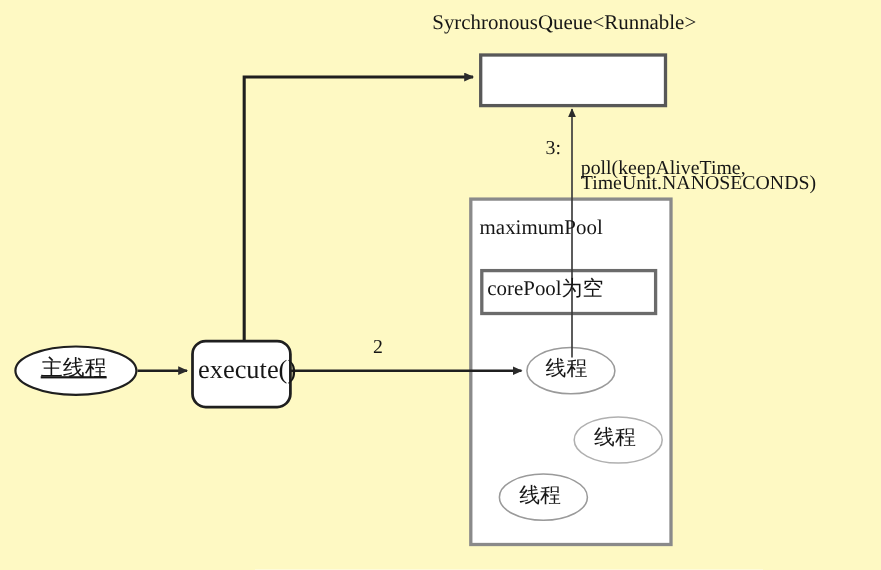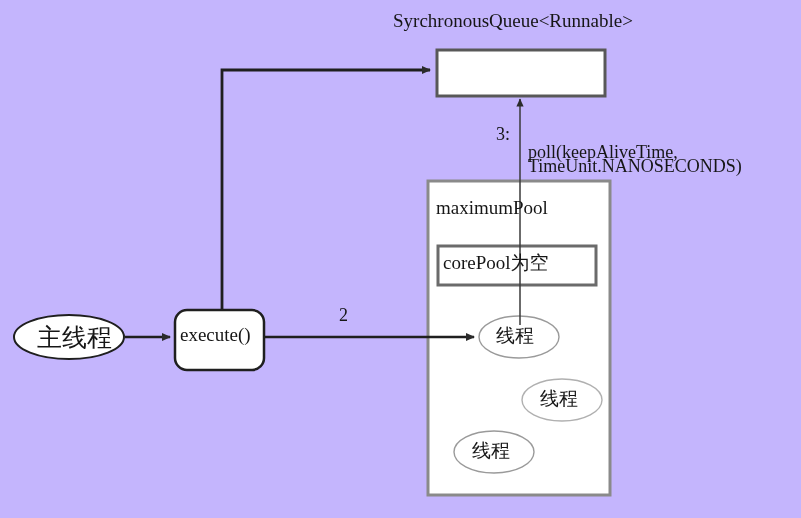--- a/index.html
+++ b/index.html
@@ -4,21 +4,21 @@
 <style>
   html, body {
     margin: 0;
     padding: 0;
     background: #ffffff;
   }
   #canvas {
     position: relative;
     width: 801px;
     height: 518px;
-    background: #c4b5fd;
+    background: #fef9c3;
     overflow: hidden;
     font-family: "Liberation Serif", "DejaVu Serif", serif;
     color: #1a1a1a;
   }
   #diagram-svg {
     position: absolute;
     left: 0;
     top: 0;
     width: 801px;
     height: 518px;
@@ -66,26 +66,27 @@
     font-size: 19px;
   }
   .lbl-corepool {
     left: 443px;
     top: 252px;
     font-size: 19px;
   }
   .lbl-main-thread {
     left: 37px;
     top: 324px;
-    font-size: 25px;
+    font-size: 20px;
+    text-decoration: underline;
   }
   .lbl-execute {
     left: 180px;
     top: 324px;
-    font-size: 19px;
+    font-size: 24px;
     text-align: right;
   }
   .lbl-thread-1 {
     left: 496px;
     top: 325px;
     font-size: 19px;
   }
   .lbl-thread-2 {
     left: 540px;
     top: 388px;

